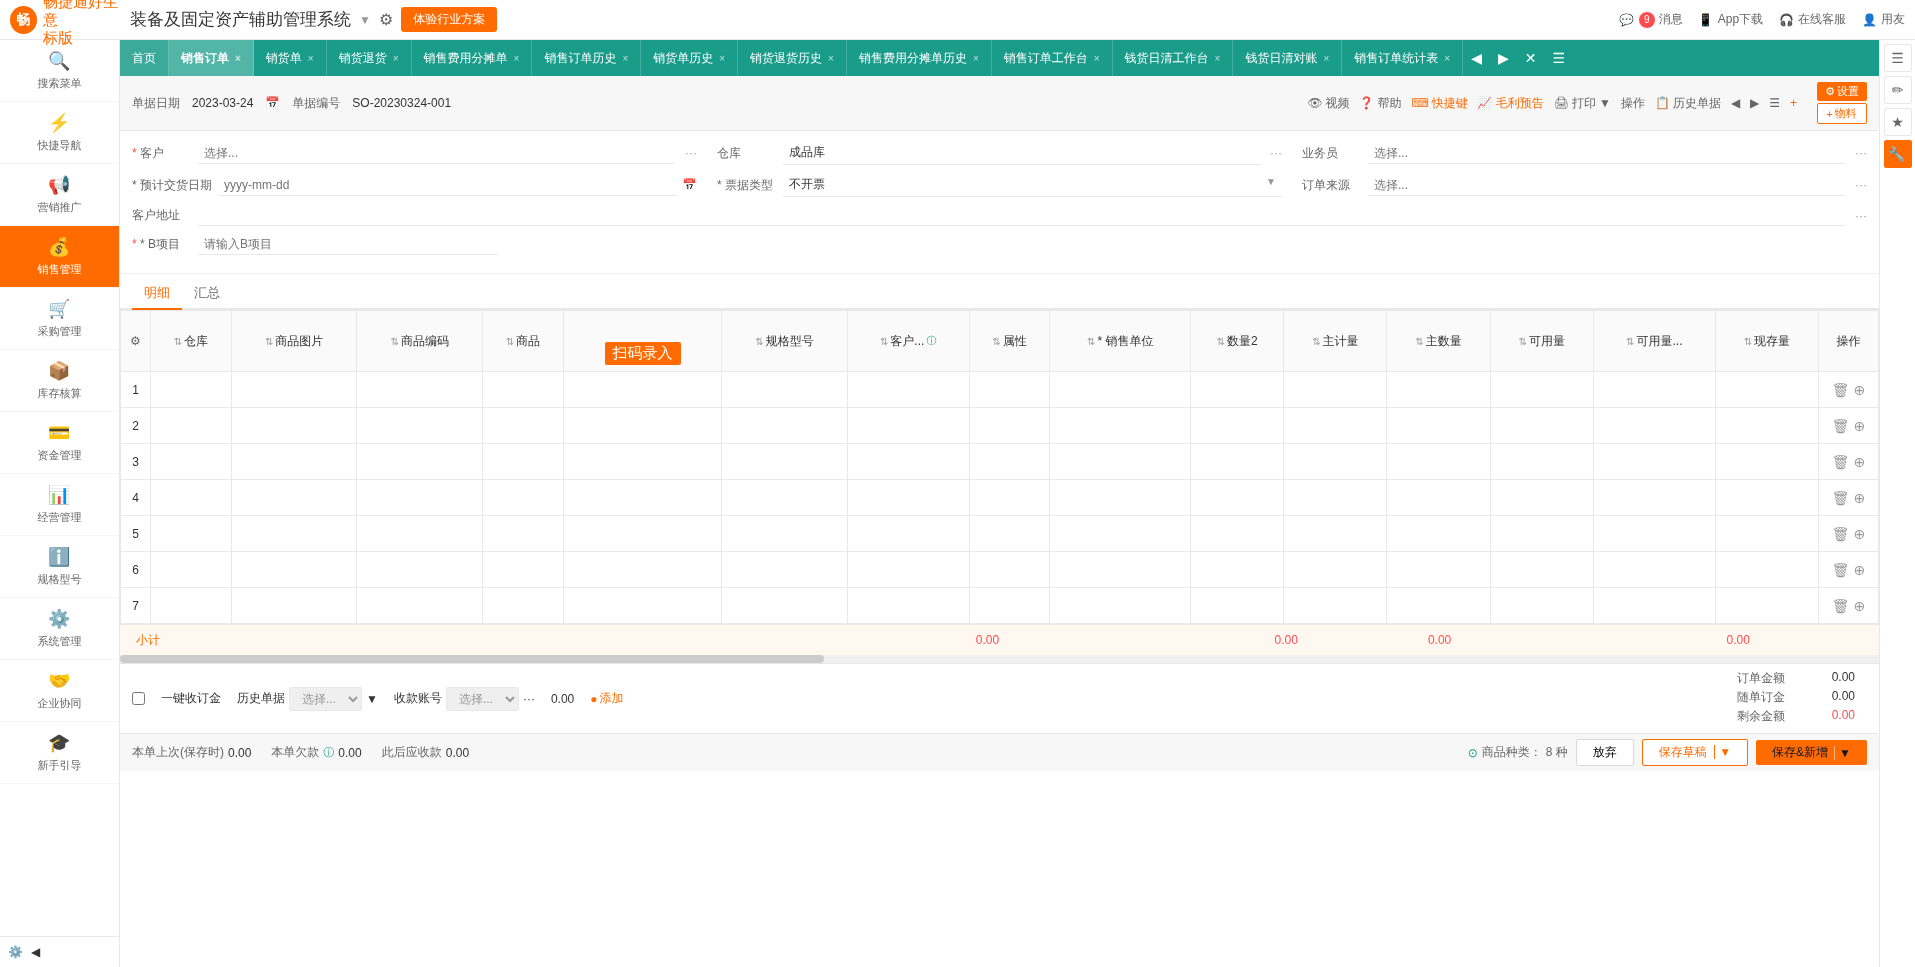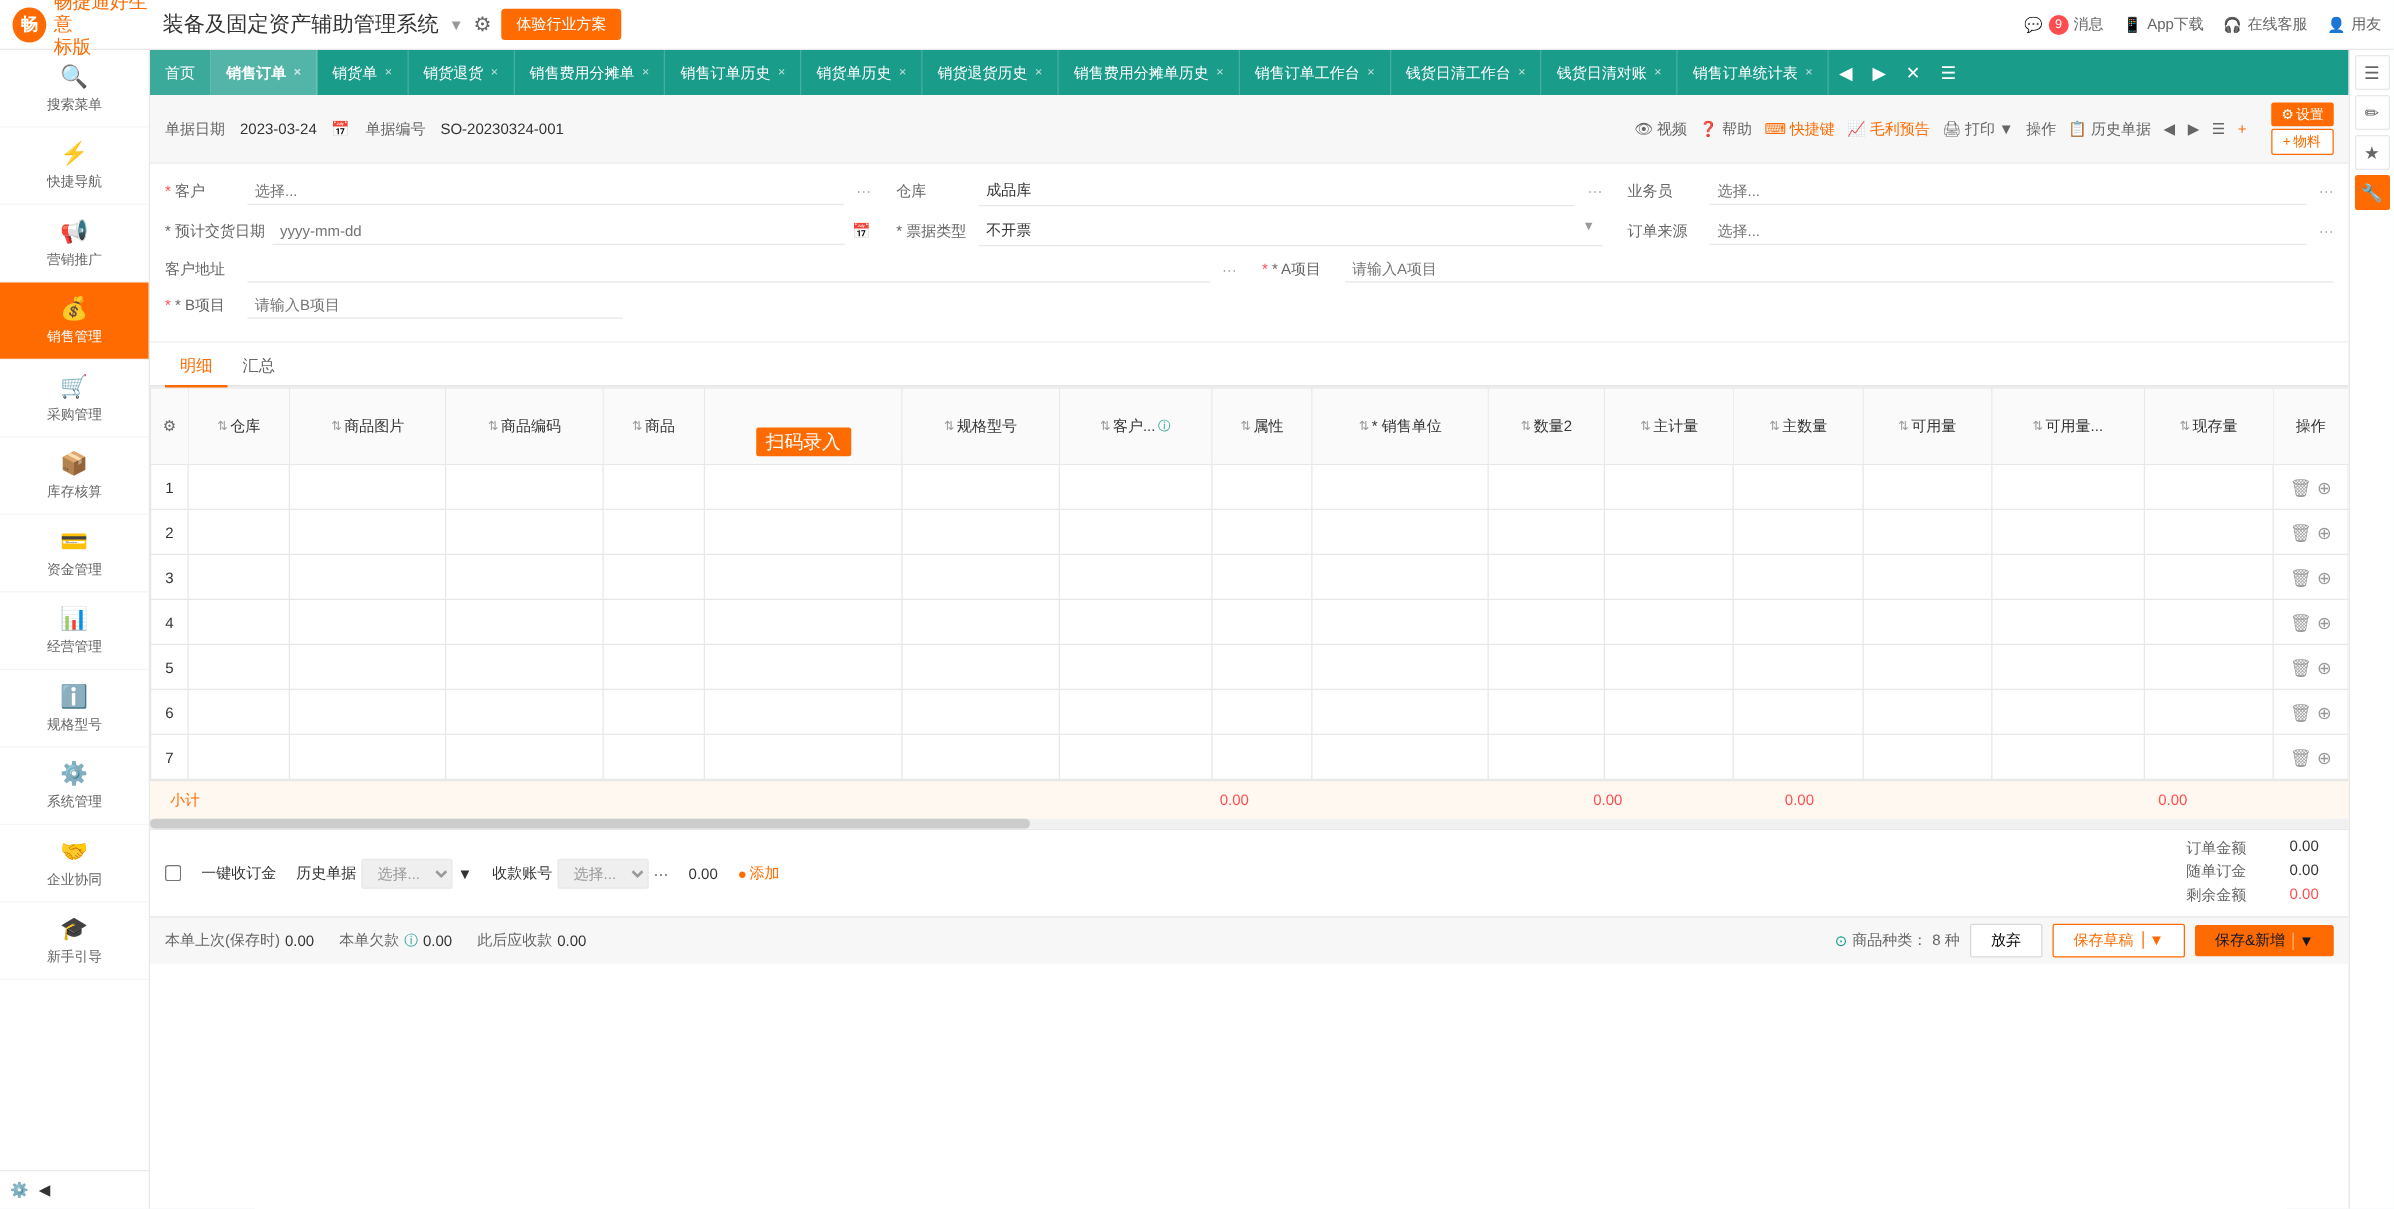--- a/index.html
+++ b/index.html
@@ -442,21 +442,21 @@
     }
 
     
     .order-summary {
       text-align: right;
       margin-left: auto;
       padding-right: 12px;
     }
     .order-summary-row {
       display: flex;
-      gap: 8px;
+      gap: 20px;
       justify-content: flex-end;
       margin-bottom: 2px;
     }
     .summary-label { color: #666; }
     .summary-value { color: #333; min-width: 50px; text-align: right; }
 
     
     .right-panel {
       width: 36px;
       background: #fff;
@@ -759,24 +759,20 @@
             <span class="field-dots">···</span>
           </div>
         </div>
 
         <div class="form-row">
           <div class="form-field">
             <span class="field-label">客户地址</span>
             <input class="field-input" type="text" style="flex: 2 1 0%;">
             <span class="field-dots">···</span>
           </div>
-          <div class="form-field">
-            <span class="field-label required">* A项目</span>
-            <input class="field-input" type="text" placeholder="请输入A项目" style="">
-          </div>
         </div>
 
         <div class="form-row">
           <div class="form-field">
             <span class="field-label required">* B项目</span>
             <input class="field-input" type="text" style="max-width: 300px;" placeholder="请输入B项目">
           </div>
         </div>
       </div>
 

